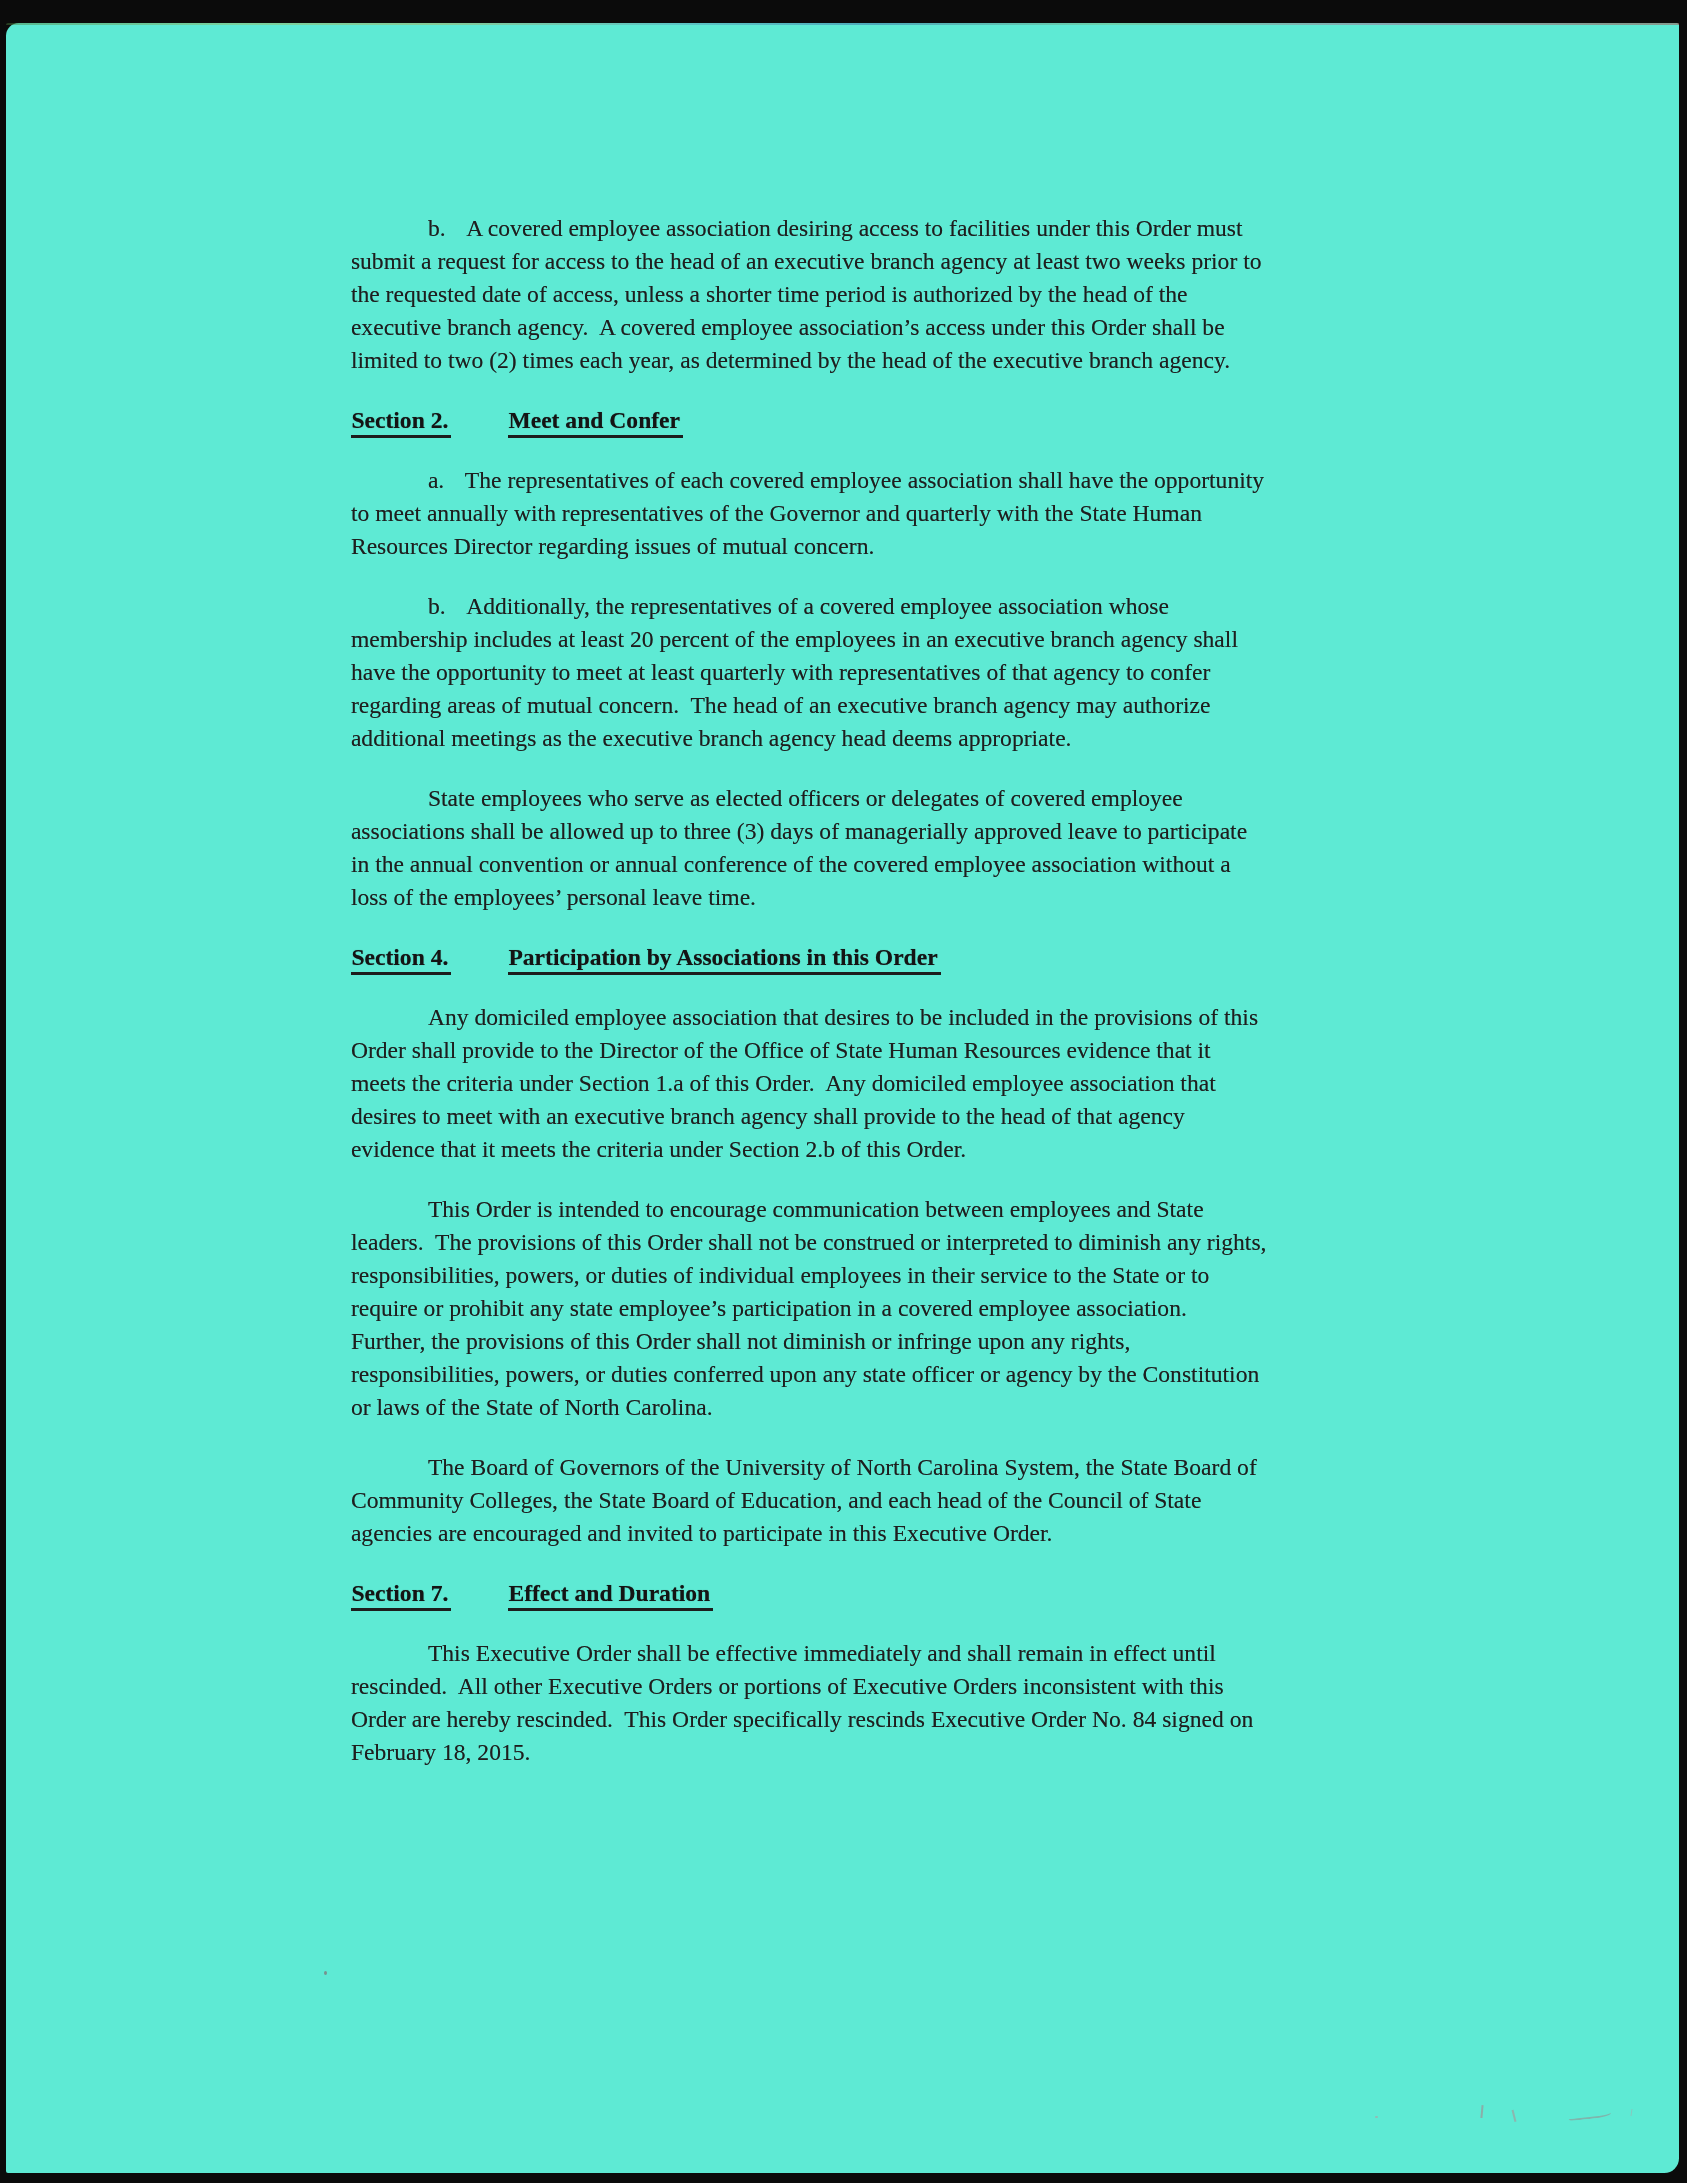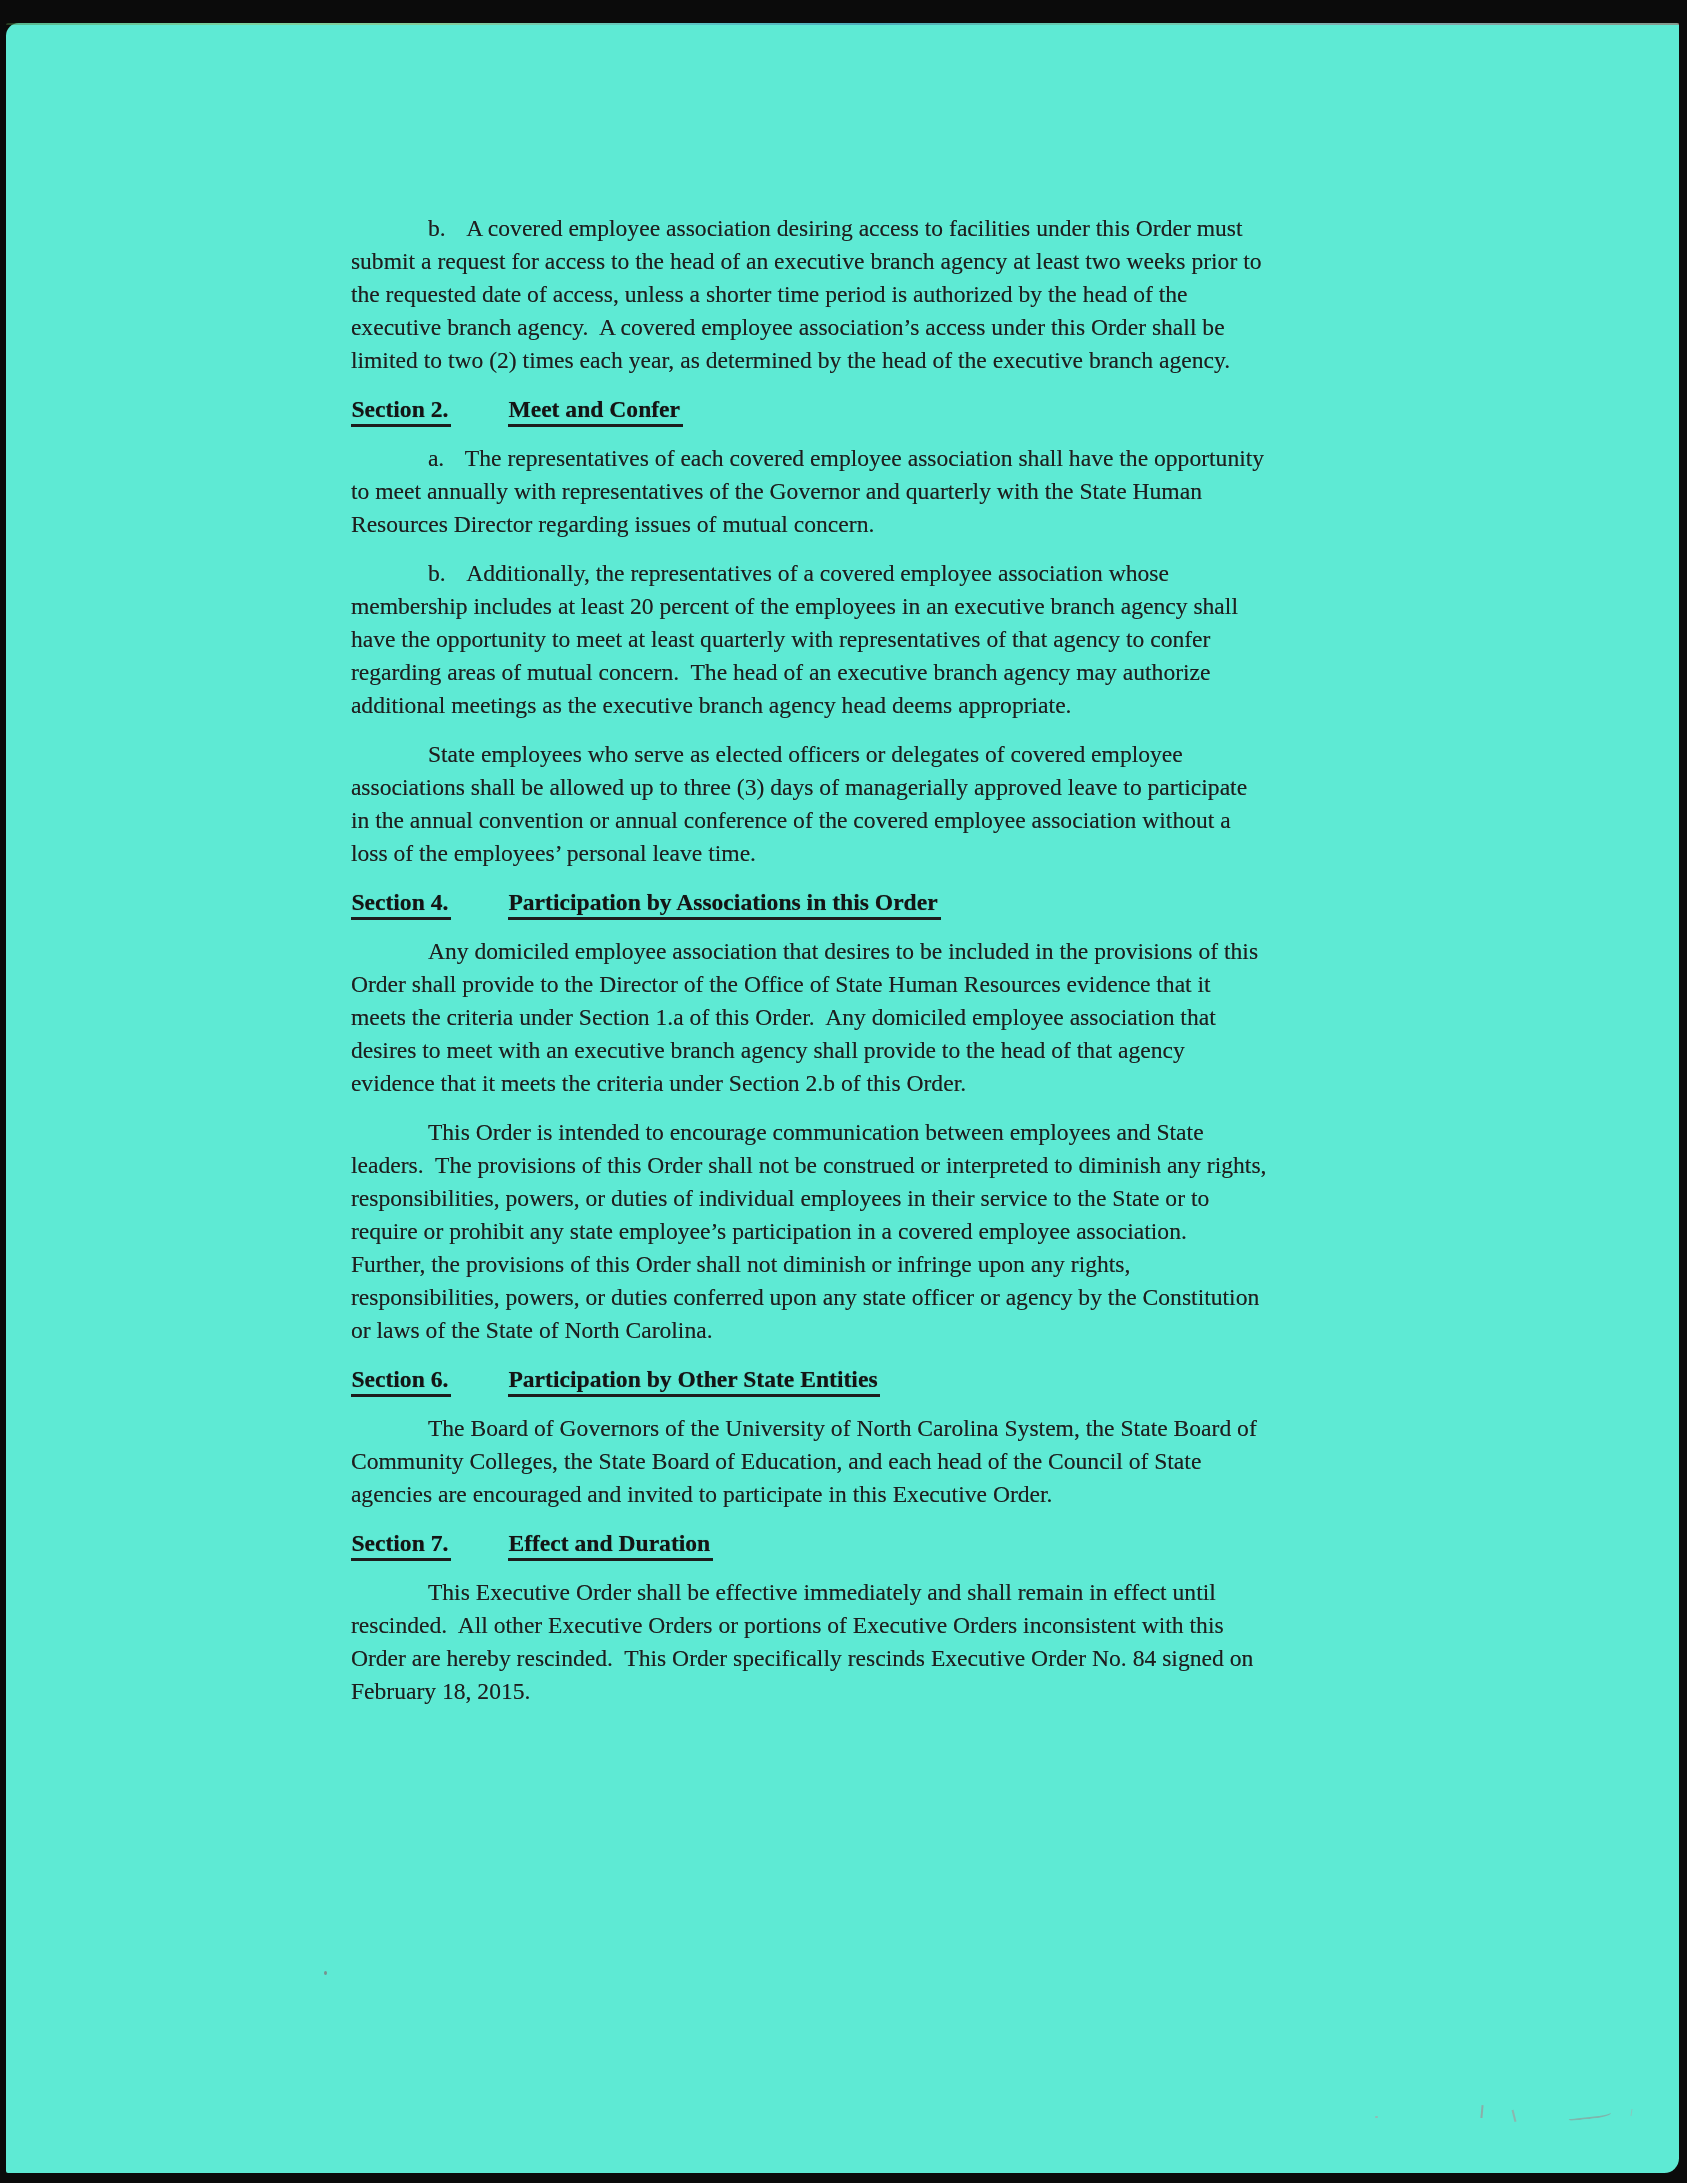--- a/index.html
+++ b/index.html
@@ -25,21 +25,21 @@
       #4a7a3a 0%, #9ab45a 14%, #b4a44a 26%, #5a9ab4 40%,
       #3a5a9a 52%, #7ab47a 66%, #b45a8a 82%, #b43a3a 96%);
     opacity: 0.45;
     border-top-left-radius: 12.8px;
   }
   .content {
     position: absolute;
     left: 345px; top: 189px;
     width: 1203px;
   }
-  .block + .block { margin-top: 16px; }
+  .block + .block { margin-top: 27px; }
 
   .para {
     font-family: "Liberation Serif", "DejaVu Serif", serif;
     font-size: 23.6px;
     line-height: 33px;
     color: #1e1e1e;
     text-indent: 77px;
     text-shadow: 0 0 0.6px rgba(35,35,35,0.5);
   }
   .para-label { margin-right: 20.6px; }
@@ -131,21 +131,20 @@
 evidence that it meets the criteria under Section 2.b of this Order.</span></div>
 
     <div class="para block"><span class="para-label"></span><span class="para-text">This Order is intended to encourage communication between employees and State
 leaders.  The provisions of this Order shall not be construed or interpreted to diminish any rights,
 responsibilities, powers, or duties of individual employees in their service to the State or to
 require or prohibit any state employee’s participation in a covered employee association.
 Further, the provisions of this Order shall not diminish or infringe upon any rights,
 responsibilities, powers, or duties conferred upon any state officer or agency by the Constitution
 or laws of the State of North Carolina.</span></div>
 
-    <div class="heading block"><span class="h-tab"><span class="h-underline">Section 6.</span></span><span class="h-underline">Participation by Other State Entities</span></div>
     <div class="para block"><span class="para-label"></span><span class="para-text">The Board of Governors of the University of North Carolina System, the State Board of
 Community Colleges, the State Board of Education, and each head of the Council of State
 agencies are encouraged and invited to participate in this Executive Order.</span></div>
 
     <div class="heading block"><span class="h-tab"><span class="h-underline">Section 7.</span></span><span class="h-underline">Effect and Duration</span></div>
     <div class="para block"><span class="para-label"></span><span class="para-text">This Executive Order shall be effective immediately and shall remain in effect until
 rescinded.  All other Executive Orders or portions of Executive Orders inconsistent with this
 Order are hereby rescinded.  This Order specifically rescinds Executive Order No. 84 signed on
 February 18, 2015.</span></div>
 

